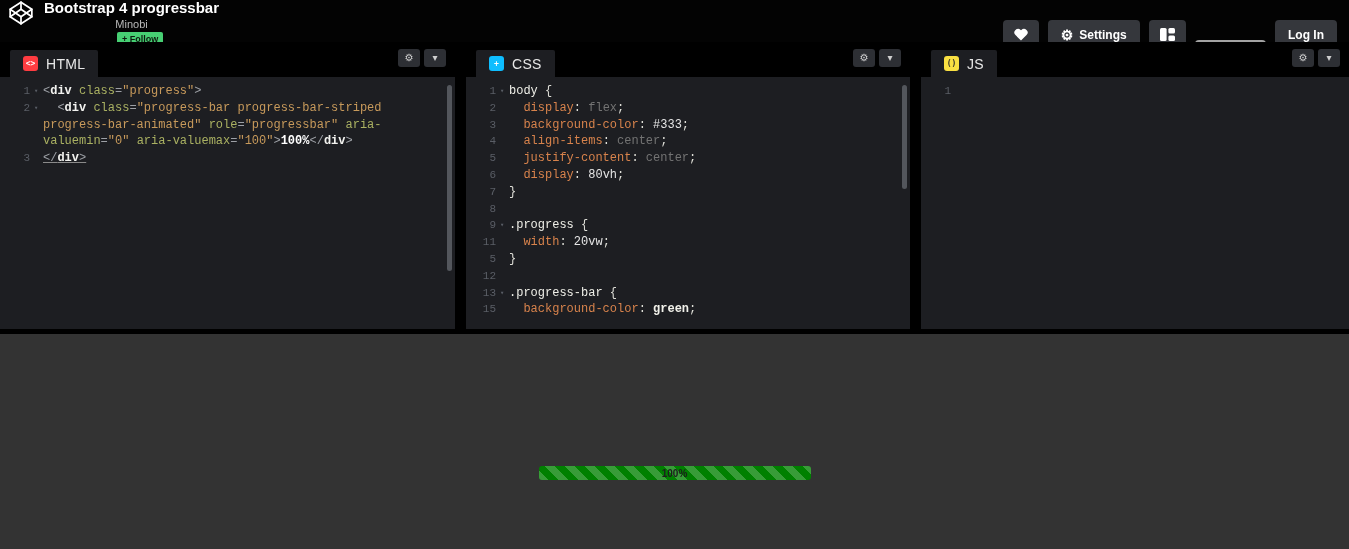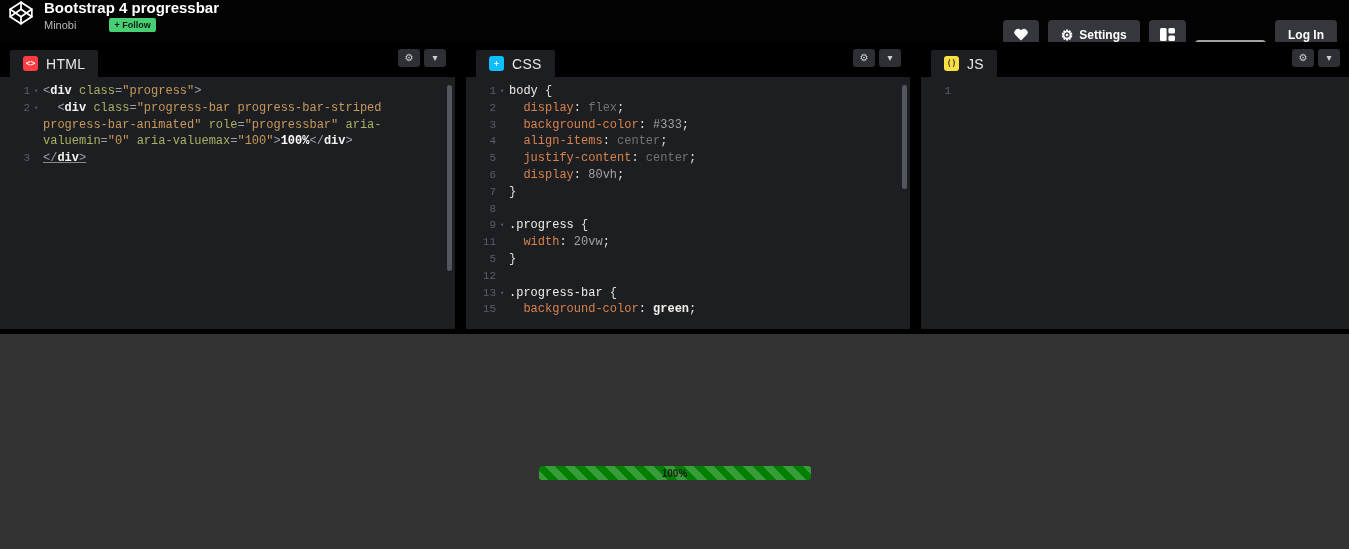--- a/index.html
+++ b/index.html
@@ -4,21 +4,21 @@
 <style>
   * { box-sizing: border-box; margin: 0; padding: 0; }
   html,body { width:1349px; height:549px; overflow:hidden; }
   body { background:#000; font-family:"Liberation Sans", sans-serif; }
 
   
   .header { height:42px; background:#030303; display:flex; align-items:flex-start; padding:0 12px 0 8px; }
   .logo { width:26px; height:26px; margin-right:10px; display:flex; align-items:center; cursor:pointer; }
   .title-block { display:flex; flex-direction:column; justify-content:center; gap:2px; }
   .pen-title { color:#fff; font-size:15px; font-weight:bold; line-height:16px; }
-  .byline { display:flex; align-items:center; gap:16px; }
+  .byline { display:flex; align-items:center; gap:2px;flex-direction:column; }
   .author { color:#b9b9b9; font-size:11px; cursor:pointer; }
   .follow-badge { background:#47cf73; color:#0d1b0f; font-size:9px; font-weight:bold; padding:2px 5px; border-radius:2px; cursor:pointer; }
   .header-actions { margin-left:auto; display:flex; align-items:center; gap:9px; }
   .hbtn { height:29px; background:#35373c; border:none; border-radius:4px; color:#fff; font-family:"Liberation Sans",sans-serif;
           font-size:12px; font-weight:bold; display:flex; align-items:center; gap:6px; padding:0 13px; cursor:pointer; }
   .hbtn.icon-only { padding:0 11px; }
   .hbtn .gear-glyph { font-size:14px; line-height:1; }
   .hbtn.green { color:#111; }
 
   
@@ -39,21 +39,21 @@
   .lc { flex:1; color:#ddd; white-space:pre-wrap; overflow-wrap:anywhere; padding-right:10px; }
   .lc.match u, .lc.match span { text-decoration:underline; text-decoration-color:#8a8a8a; }
   .tk-pun { color:#9da0a6; }
   .tk-tag { color:#f2f2ef; font-weight:bold; }
   .tk-attr { color:#aab162; }
   .tk-str { color:#c89a5b; }
   .tk-bold { color:#ffffff; font-weight:bold; }
   .tk-sel { color:#efefe8; }
   .tk-prop { color:#d8834c; }
   .tk-val { color:#737373; }
-  .tk-num { color:#a3a3a3; }
+  .tk-num { color:#e5e5e5; }
   .tk-kw { color:#f1f1ea; font-weight:bold; }
   .tk-brc { color:#dfdfd8; }
   .vscroll { position:absolute; width:5px; border-radius:3px; background:#53565c; right:3px; cursor:pointer; }
   .vscroll.html { top:8px; height:186px; }
   .vscroll.css { top:8px; height:104px; }
 
   
   .preview { height:220px; border-top:5px solid #000; position:relative; }
   .progress-track { position:absolute; left:50%; transform:translateX(-50%); top:132px; width:272px; height:14px; border-radius:3px; overflow:hidden; }
   .progress-bar-el { width:100%; height:100%; display:flex; align-items:center; justify-content:center;

